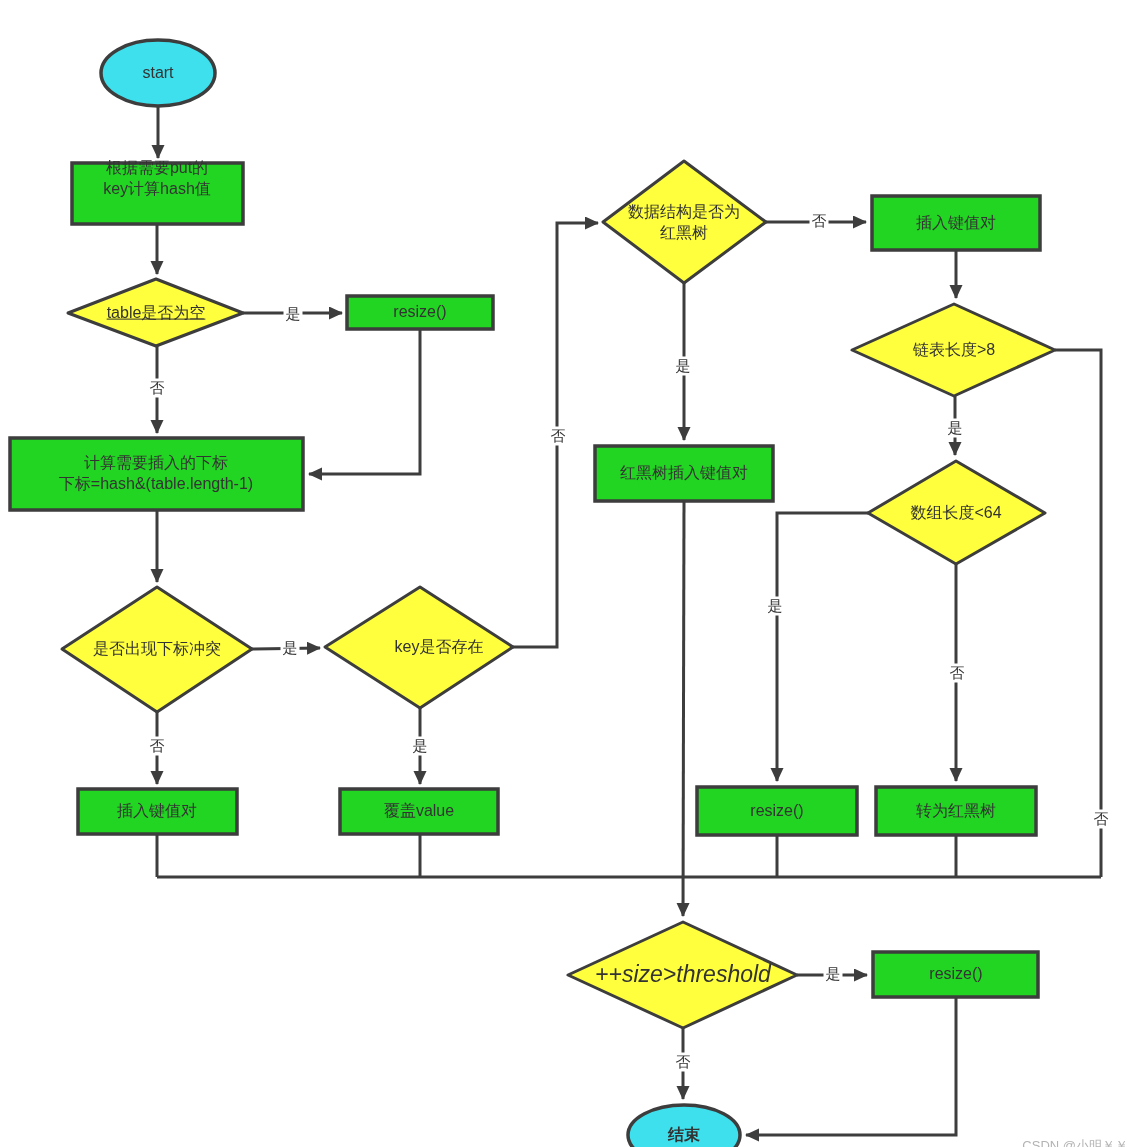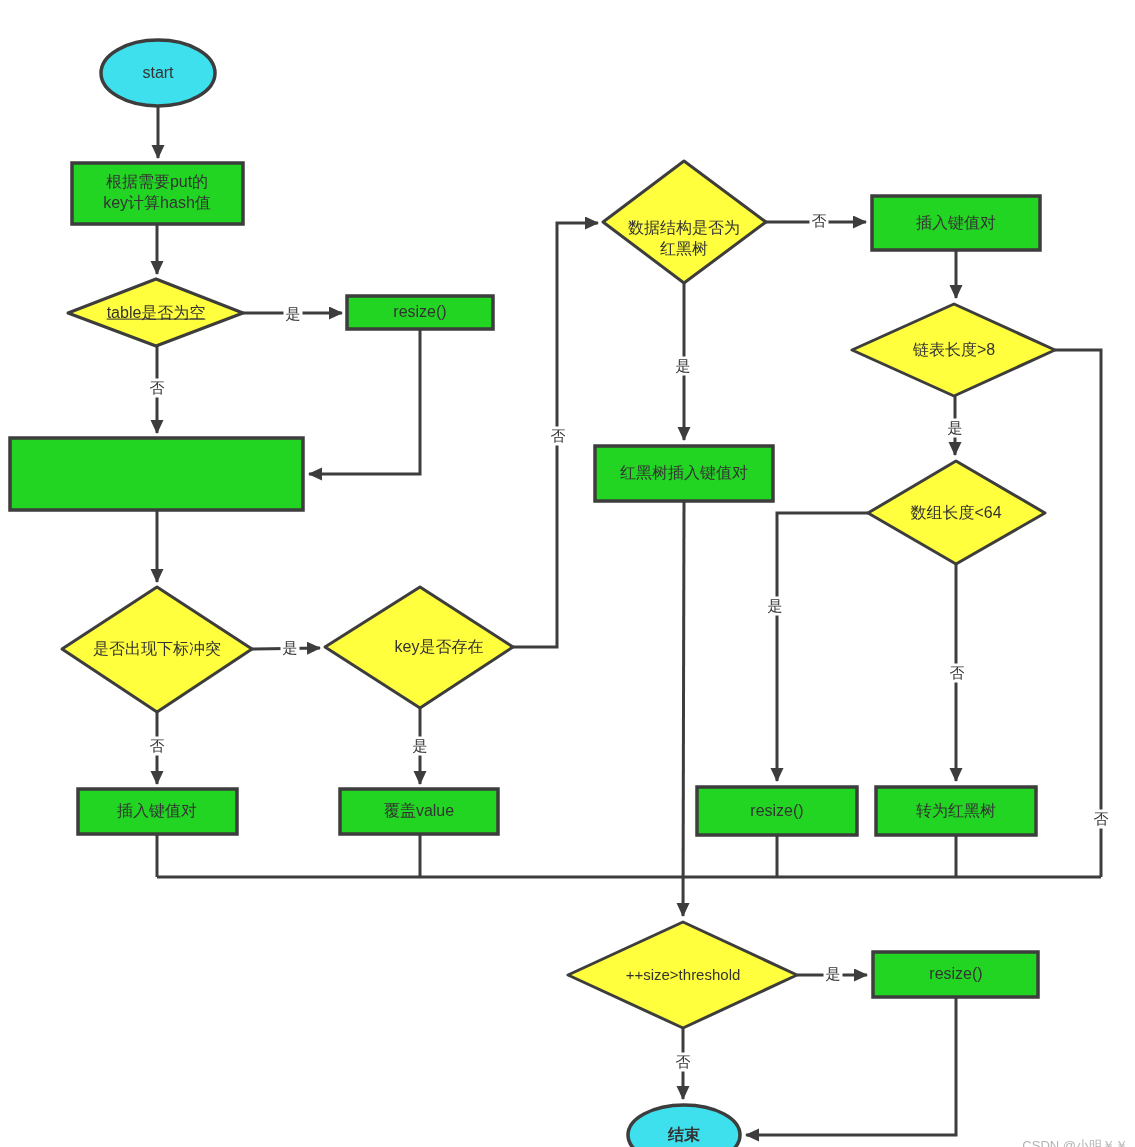--- a/index.html
+++ b/index.html
@@ -20,21 +20,21 @@
     position:absolute; transform:translate(-50%,-50%);
     color:var(--text); font-size:16px; line-height:1.3; text-align:center;
     white-space:nowrap; z-index:3;
   }
   .node-label span{display:block;}
   .edge-label{
     position:absolute; transform:translate(-50%,-50%);
     color:var(--text); font-size:15px; background:#fff; padding:0 2px;
     z-index:2; white-space:nowrap;
   }
-  .size-check-label{font-size:15px;}
+  .size-check-label{font-size:23px;font-style:italic;}
   .watermark{
     position:absolute; right:7px; top:1110px; color:var(--watermark);
     font-size:13px; z-index:3;
   }
 </style>
 </head>
 <body>
 
 <div class="canvas">
 
@@ -93,43 +93,47 @@
       <rect class="shape-process" x="876" y="760" width="160" height="48"></rect>
       <polygon class="shape-decision" points="683,895 797,948 683,1001 568,948"></polygon>
       <rect class="shape-process" x="873" y="925" width="165" height="45"></rect>
       <ellipse class="shape-terminal" cx="684" cy="1108" rx="56" ry="30"></ellipse>
     </g>
   </svg>
 
   <div class="node-label" style="left:158px;top:46px;">
       <span>start</span>
     </div>
-  <div class="node-label" style="left:157px;top:166px;">
+  <div class="node-label" style="left:157px;top:152px;">
     <span>根据需要put的</span>
       <span>key计算hash值</span>
   </div>
   <div class="node-label" style="left:156px;top:286px;text-decoration:underline;">
       <span>table是否为空</span>
     </div>
   <div class="node-label" style="left:420px;top:285px;">
       <span>resize()</span>
     </div>
+  <div class="node-label" style="left:156px;top:447px;">
+    <span>计算需要插入的下标</span>
+      <span>下标=hash&amp;(table.length-1)</span>
+  </div>
   <div class="node-label" style="left:157px;top:622px;">
       <span>是否出现下标冲突</span>
     </div>
   <div class="node-label" style="left:420px;top:620px;padding-left:38px;">
       <span>key是否存在</span>
     </div>
   <div class="node-label" style="left:157px;top:784px;">
       <span>插入键值对</span>
     </div>
   <div class="node-label" style="left:419px;top:784px;">
       <span>覆盖value</span>
     </div>
-  <div class="node-label" style="left:684px;top:212px;">
+  <div class="node-label" style="left:684px;top:196px;">
     <span>数据结构是否为</span>
       <span>红黑树</span>
   </div>
   <div class="node-label" style="left:956px;top:196px;">
       <span>插入键值对</span>
     </div>
   <div class="node-label" style="left:954px;top:323px;">
       <span>链表长度&gt;8</span>
     </div>
   <div class="node-label" style="left:684px;top:446px;">

